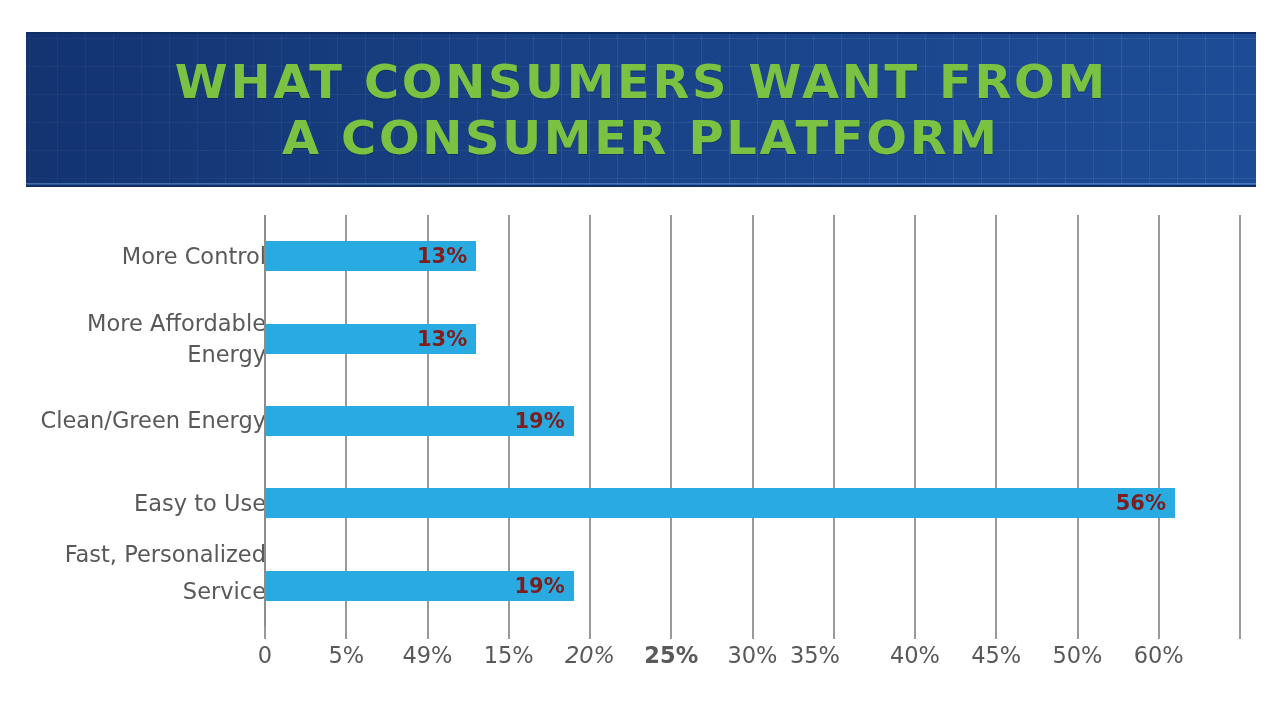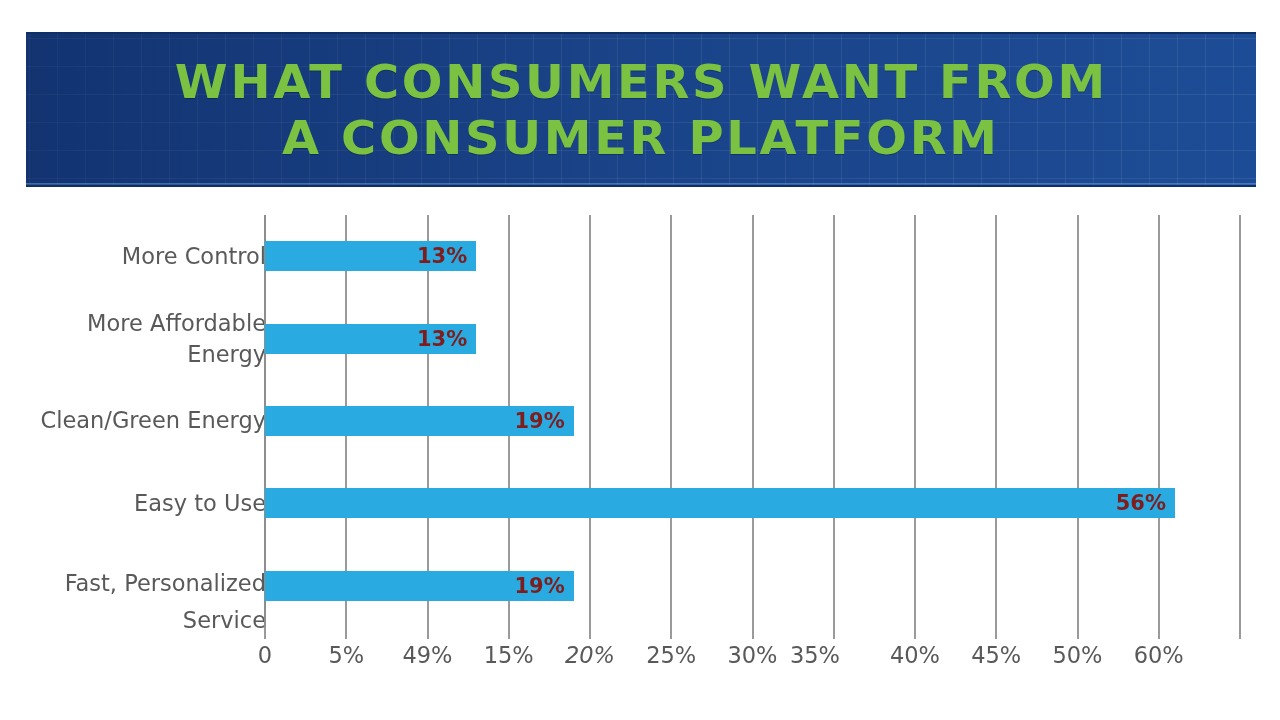--- a/index.html
+++ b/index.html
@@ -178,21 +178,21 @@
         <div class="ylabel" style="top: 82.4px; height: 82.4px;">
           <span>More Affordable</span>
           <span>Energy</span>
         </div>
         <div class="ylabel" style="top: 164.8px; height: 82.4px;">
           <span>Clean/Green Energy</span>
         </div>
         <div class="ylabel" style="top: 247.2px; height: 82.4px;">
           <span>Easy to Use</span>
         </div>
-        <div class="ylabel" style="top: 346px; height: 82.4px; gap: 6px;">
+        <div class="ylabel" style="top: 317px; height: 82.4px; gap: 6px;">
           <span>Fast, Personalized</span>
           <span>Service</span>
         </div>
       </div>
 
     <div class="plot">
       <div>
           <div class="gridline axis" style="left: -1px;"></div>
           <div class="gridline" style="left: 80.25px;"></div>
           <div class="gridline" style="left: 161.5px;"></div>
@@ -233,21 +233,21 @@
       <div class="xtick-label" style="left: 0px;">0</div>
       <div class="xtick-mark" style="left: 80.25px;"></div>
       <div class="xtick-label" style="left: 81.25px;">5%</div>
       <div class="xtick-mark" style="left: 161.5px;"></div>
       <div class="xtick-label" style="left: 162.5px;">49%</div>
       <div class="xtick-mark" style="left: 242.75px;"></div>
       <div class="xtick-label" style="left: 243.75px;">15%</div>
       <div class="xtick-mark" style="left: 324px;"></div>
       <div class="xtick-label" style="left: 325px; font-style: italic;">20%</div>
       <div class="xtick-mark" style="left: 405.25px;"></div>
-      <div class="xtick-label" style="left: 406.25px;">25%</div>
+      <div class="xtick-label" style="left: 406.25px; font-weight: bold;">25%</div>
       <div class="xtick-mark" style="left: 486.5px;"></div>
       <div class="xtick-label" style="left: 487.5px;">30%</div>
       <div class="xtick-mark" style="left: 567.75px;"></div>
       <div class="xtick-label" style="left: 550px;">35%</div>
       <div class="xtick-mark" style="left: 649px;"></div>
       <div class="xtick-label" style="left: 650px;">40%</div>
       <div class="xtick-mark" style="left: 730.25px;"></div>
       <div class="xtick-label" style="left: 731.25px;">45%</div>
       <div class="xtick-mark" style="left: 811.5px;"></div>
       <div class="xtick-label" style="left: 812.5px;">50%</div>

